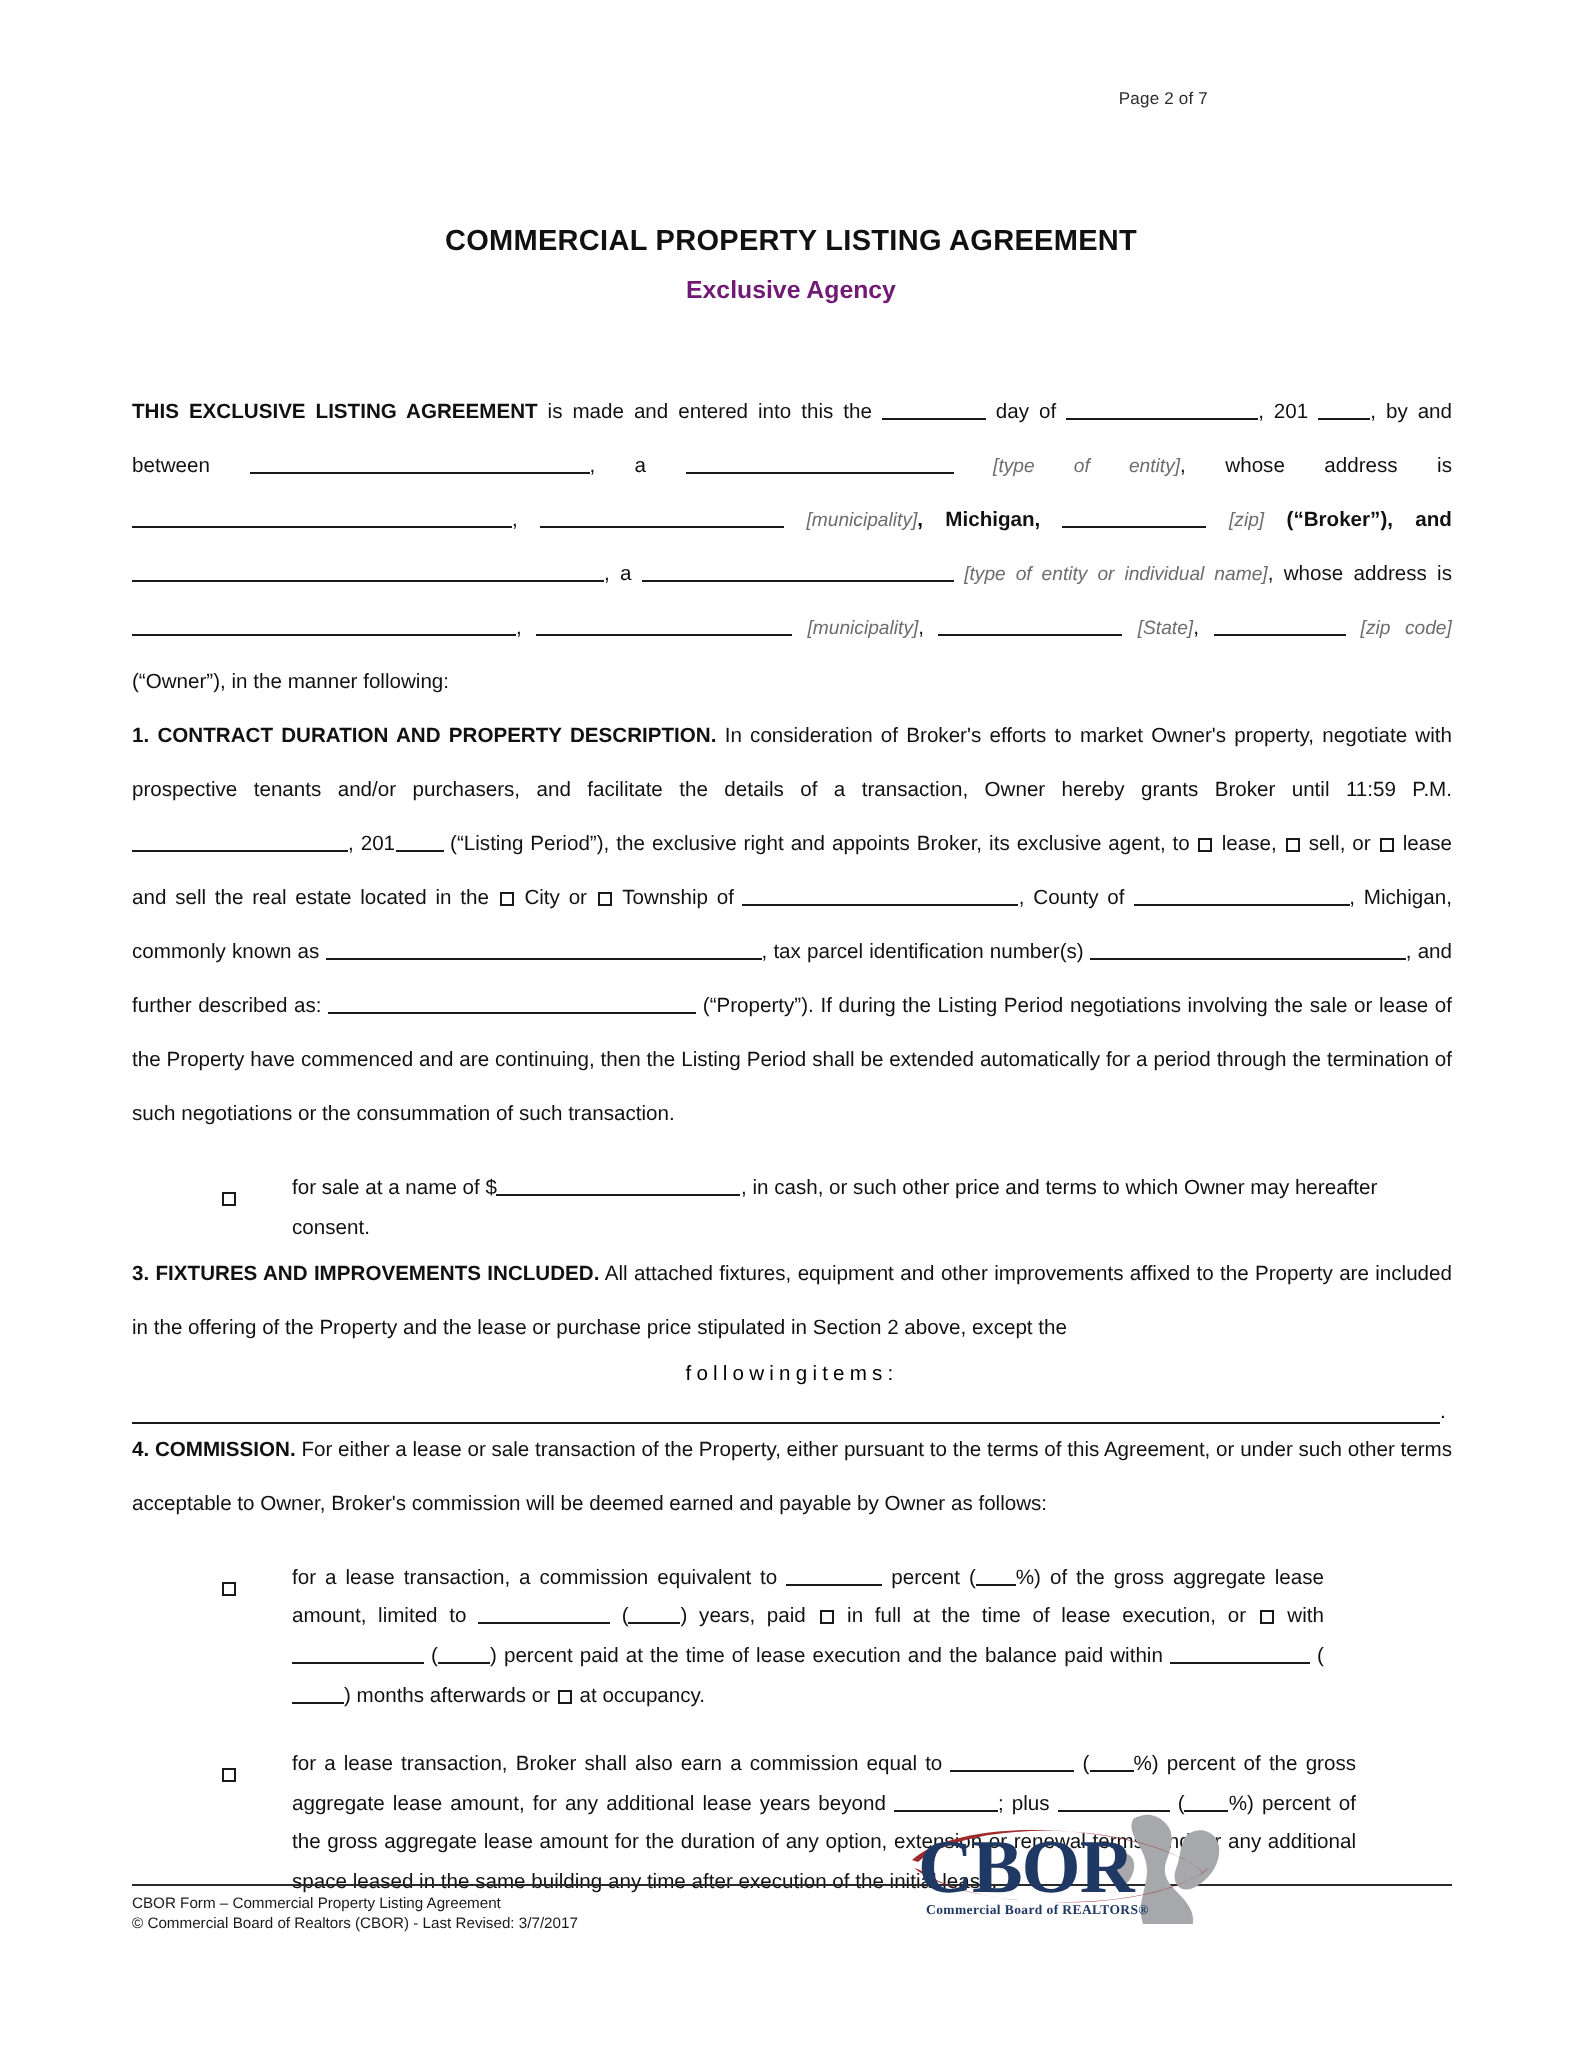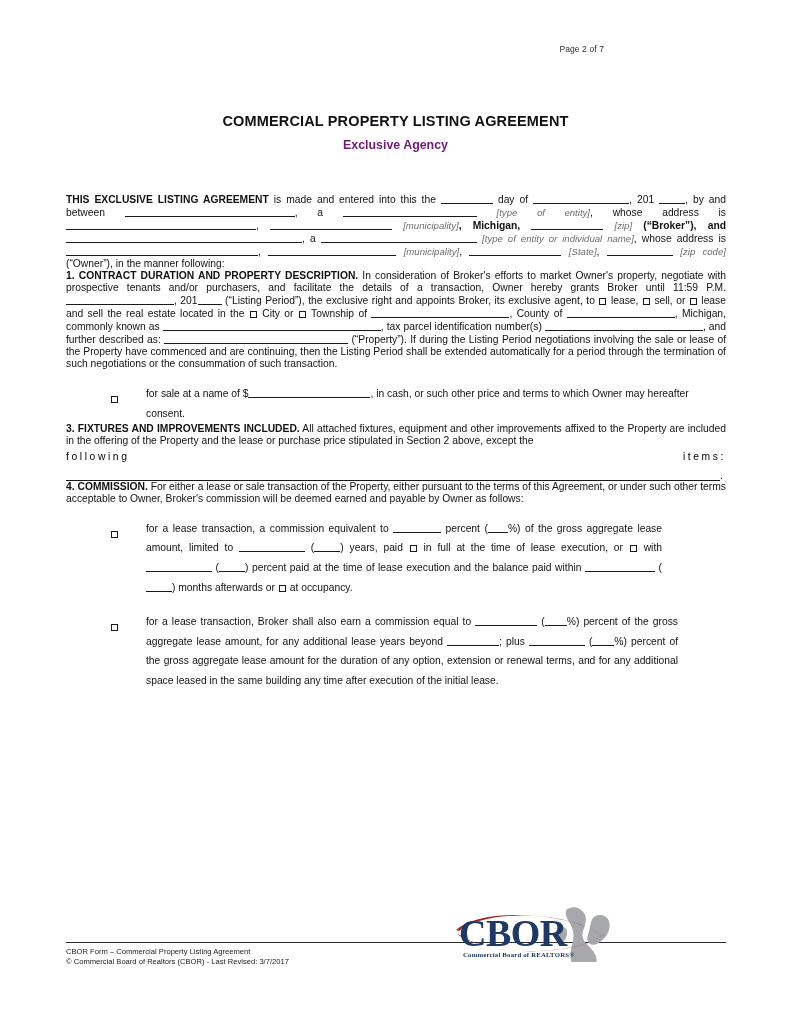--- a/index.html
+++ b/index.html
@@ -61,21 +61,21 @@
   .body-area {
     position: absolute;
     top: 193px;
     left: 66px;
     width: 660px;
   }
 
   p.para {
     margin: 0 0 0 0;
     font-size: 10.3px;
-    line-height: 12px;
+    line-height: 27px;
     text-align: justify;
     text-justify: inter-word;
     color: #111;
   }
   p.para.indent-top { }
 
   .b { font-weight: bold; }
   .ital-note {
     font-style: italic;
     color: #6d6d6d;
@@ -123,21 +123,21 @@
     line-height: 19.6px;
     text-align: justify;
     color: #111;
     padding-right: 28px;
   }
   .bullet-text.no-just { text-align: left; }
 
   
   .spread-line {
     display: flex;
-    justify-content: space-between;
+    justify-content: center;
     font-size: 10.3px;
     line-height: 19.6px;
   }
   .spread-line span { letter-spacing: 2.6px; }
   .fixtures-rule {
     border-bottom: 1px solid #1a1a1a;
     width: 654px;
     height: 13px;
   }
   .fixtures-rule-wrap {

